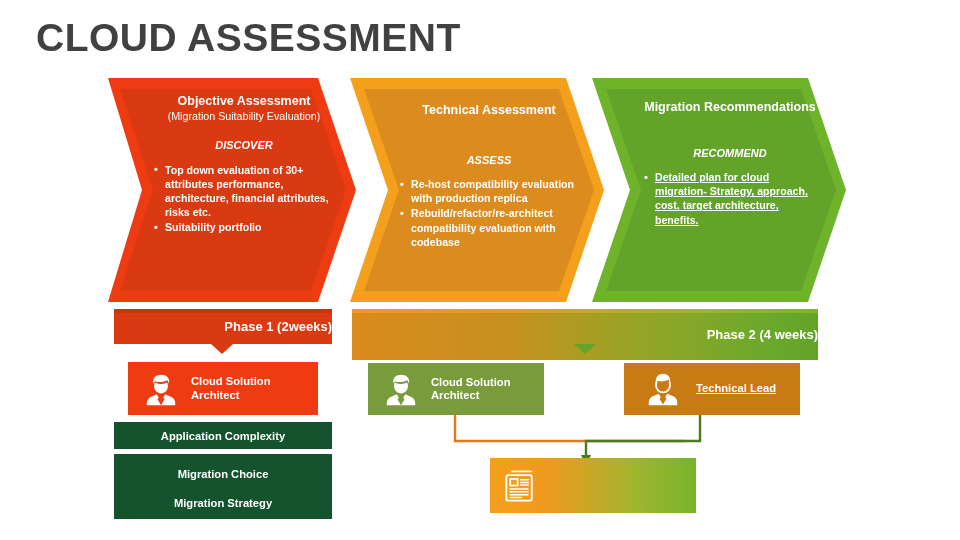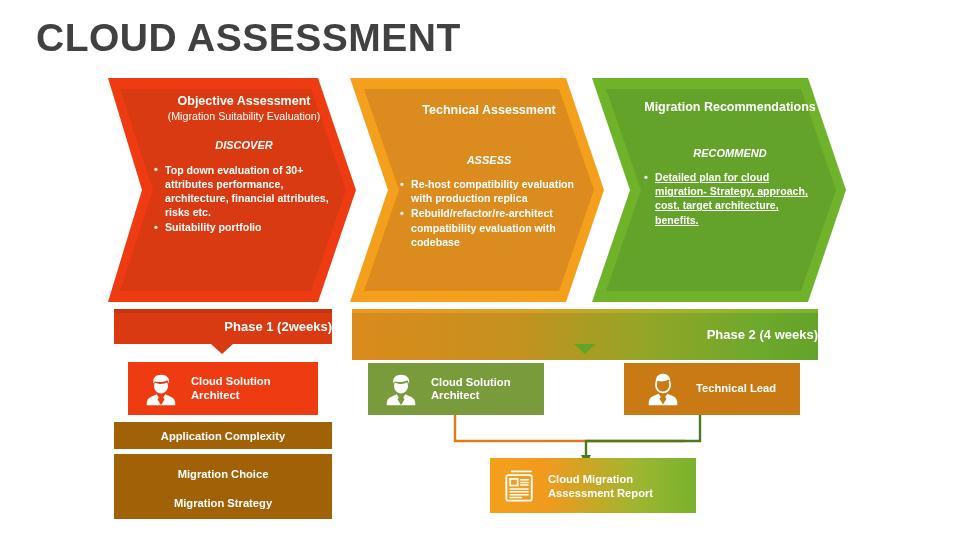--- a/index.html
+++ b/index.html
@@ -34,21 +34,21 @@
   .phase-cap{position:absolute;left:0;right:0;top:0;height:4px;}
   .phase-arrow{position:absolute;width:0;height:0;}
 
   
   .role-box{position:absolute;display:flex;align-items:center;color:#fff;
             font-size:11.2px;font-weight:bold;line-height:13.5px;box-sizing:border-box;}
   .role-ico{flex:0 0 auto;display:flex;align-items:center;justify-content:center;}
   .role-label{white-space:pre-line;}
 
   
-  .sub-bar{position:absolute;background:#a16207;color:#fff;font-size:11.2px;
+  .sub-bar{position:absolute;background:#14532d;color:#fff;font-size:11.2px;
            font-weight:bold;display:flex;align-items:center;justify-content:center;}
 
   
   #report-box{position:absolute;display:flex;align-items:center;color:#fff;
               font-size:11.2px;font-weight:bold;line-height:14px;
               background:linear-gradient(90deg,#F5A01C 0%,#F09A1E 28%,#9DB630 72%,#79B22C 100%);}
 
   .conn{position:absolute;}
 </style>
 </head>
@@ -162,21 +162,21 @@
       <svg viewBox="0 0 40 40" width="38" height="38">
         <path fill="#ffffff" d="M20 5c-5.2 0-8.2 3-8.2 7.2 0 .9.2 1.6.5 2.1.4-1.4 1.2-2.3 1.2-2.3s4.2 1.3 8.7.3c2.4-.5 3.8-1 4.6-1.4.6.9 1 2 1.2 3.4.4-.6.6-1.4.6-2.4C28.6 8 25.4 5 20 5z"></path>
         <path fill="#ffffff" d="M13.6 13.2c-.6 1-.9 2.3-.9 3.7 0 4.3 3.3 7.8 7.3 7.8s7.3-3.5 7.3-7.8c0-1.4-.3-2.7-.9-3.7-1 .5-2.4 1-4.5 1.4-4.3.9-8.3-1.4-8.3-1.4z"></path>
         <path fill="#ffffff" d="M15.5 25.6 9.2 28.4C6.6 29.6 5 32.2 5 35v2h30v-2c0-2.8-1.6-5.4-4.2-6.6l-6.3-2.8-2.2 3.6 1.4 1.7-3.7 6.1-3.7-6.1 1.4-1.7z"></path>
       </svg>
     </span>
     <span class="role-label" style="margin-left:11px;">Cloud Solution
 Architect</span>
   </div>
 
-  <div class="role-box" style="left:624px;top:363px;width:176px;height:52px;background:#C97A14;padding-left:20px;">
+  <div class="role-box" style="left:624px;top:363px;width:176px;height:52px;background:#C97A14;padding-left:20px;text-decoration:underline;">
     <span class="role-ico" style="width:38px;height:38px;">
       <svg viewBox="0 0 40 40" width="38" height="38">
         <path fill="#ffffff" d="M20 4c-4.6 0-7.6 3.1-7.6 7.9 0 .6.1 1.2.2 1.8.8-1.3 1.6-2.1 1.6-2.1s4.4 1.1 8.7-.2c1.6-.5 2.6-.9 3.2-1.3.6.9.9 2 1.1 3.3.3-.6.4-1.2.4-1.9C27.6 7.1 24.6 4 20 4z"></path>
         <path fill="none" stroke="#ffffff" stroke-width="1.9" d="M13.4 12.1c-.5 1.1-.8 2.4-.8 3.9 0 4.2 3.3 7.6 7.4 7.6s7.4-3.4 7.4-7.6c0-1.5-.3-2.8-.8-3.9"></path>
         <path fill="#ffffff" d="M15.5 25 9.2 27.7C6.6 28.9 5 31.4 5 34.2V37h30v-2.8c0-2.8-1.6-5.3-4.2-6.5L24.5 25l-2.2 3.5 1.4 1.7-3.7 6-3.7-6 1.4-1.7z"></path>
       </svg>
     </span>
     <span class="role-label" style="margin-left:14px;">Technical Lead</span>
   </div>
 
@@ -190,17 +190,15 @@
           <path d="M17.8 11.4h8"></path>
             <path d="M17.8 14.2h8"></path>
             <path d="M17.8 17h8"></path>
           <path d="M6.5 21.2h19"></path>
             <path d="M6.5 24.2h19"></path>
             <path d="M6.5 27.2h19"></path>
             <path d="M6.5 30.2h12"></path>
         </g>
       </svg>
     </span>
-    <span class="role-label" style="margin-left:12px;">Cloud Migration
-Assessment Report</span>
   </div>
 
 </div>
 
 </body></html>

